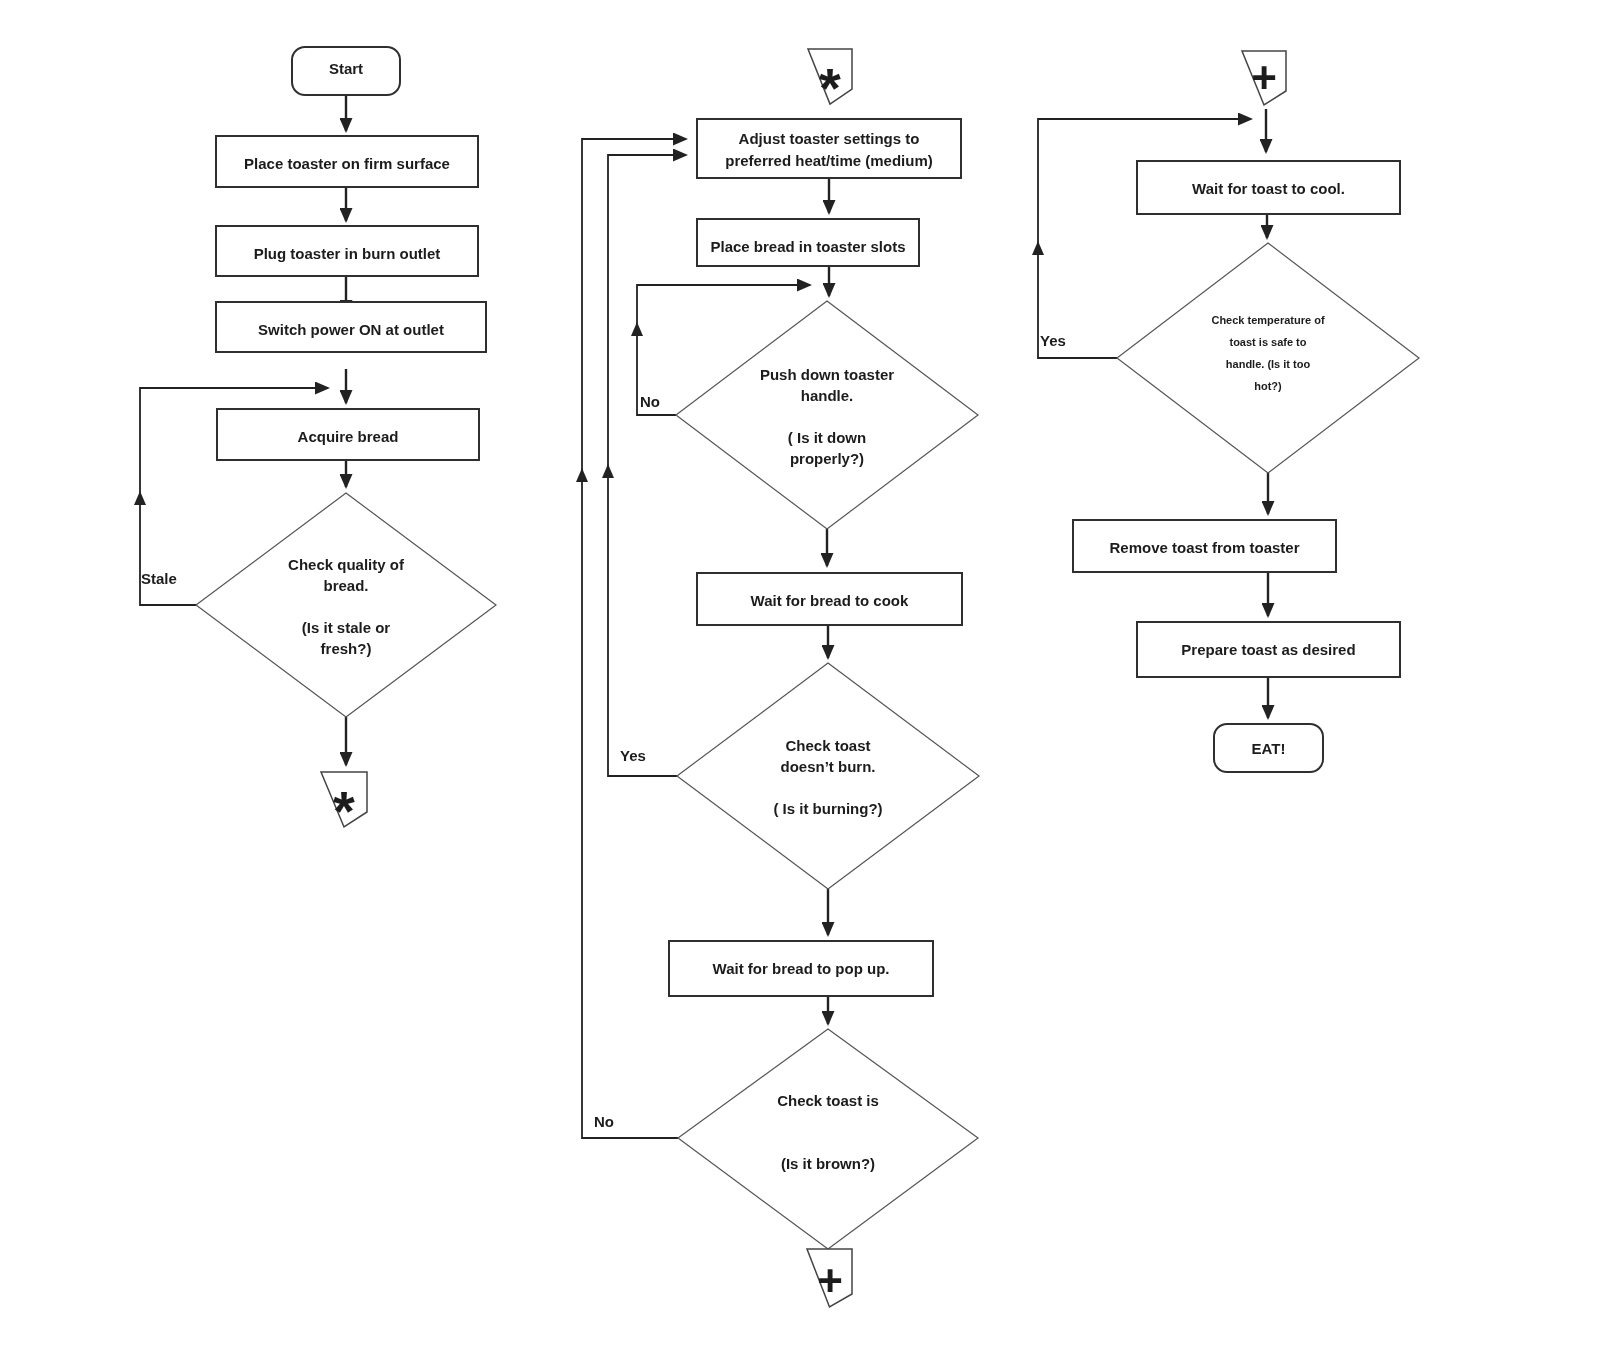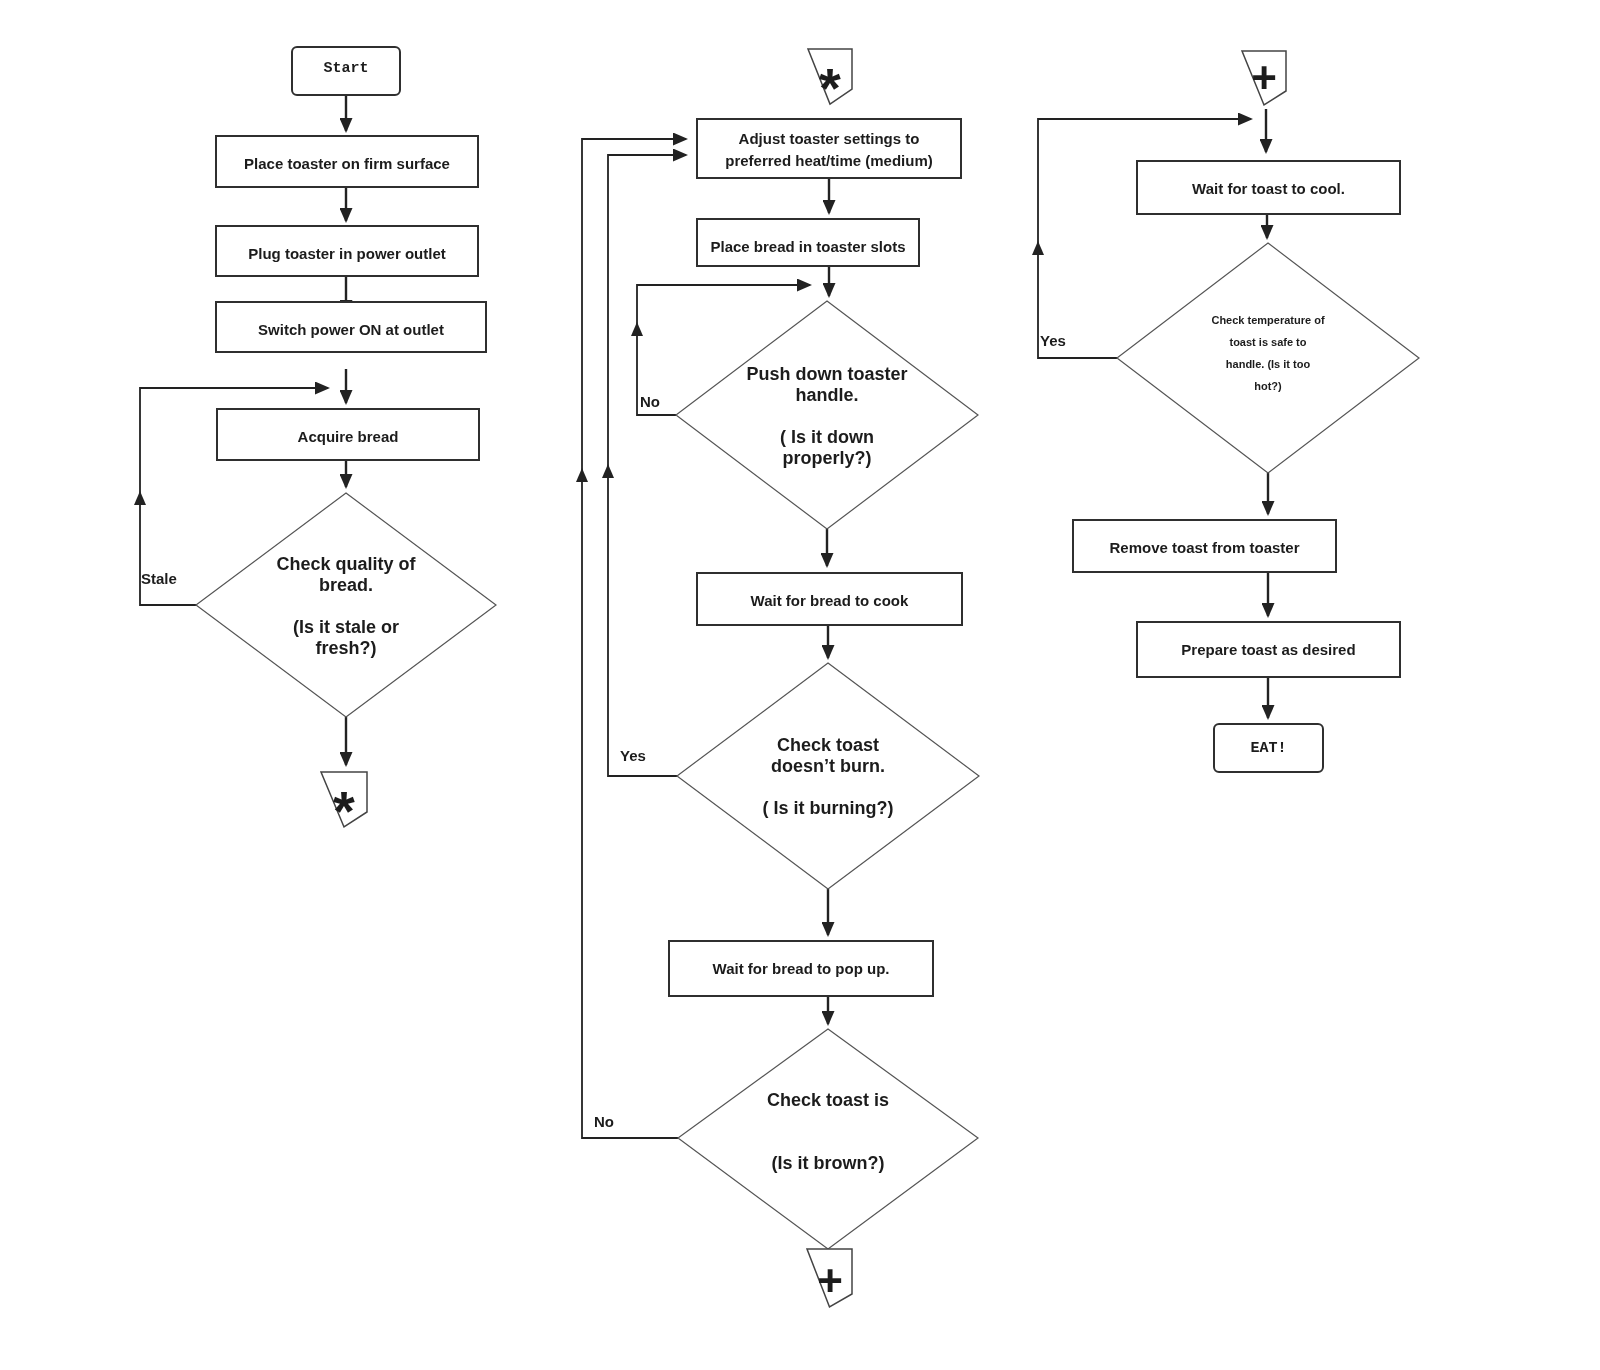--- a/index.html
+++ b/index.html
@@ -14,25 +14,25 @@
   .shape-pent{fill:#ffffff;stroke:#444444;stroke-width:1.5;}
   .mid-arrow{fill:#222222;}
   .node{
     position:absolute;z-index:2;background:#ffffff;border:2px solid #2f2f2f;
     display:flex;justify-content:center;align-items:flex-start;
     text-align:center;font-size:15px;line-height:21px;font-weight:600;
     white-space:pre-line;box-sizing:border-box;
   }
   .box{padding-top:16px;}
   .box.two-line{padding-top:8px;line-height:22px;}
-  .rounded{border-radius:6px;padding-top:10px;font-family:Liberation Mono, monospace;}
+  .rounded{border-radius:14px;padding-top:10px;}
   .rounded.center{align-items:center;padding-top:0;}
   .dlabel{
     position:absolute;z-index:3;transform:translate(-50%,-50%);
-    text-align:center;font-size:18px;line-height:21px;font-weight:600;
+    text-align:center;font-size:15px;line-height:21px;font-weight:600;
     white-space:pre-line;width:230px;
   }
   .dlabel.small{font-size:11px;line-height:22px;width:220px;}
   .elabel{position:absolute;z-index:3;font-size:15px;font-weight:700;}
   .glyph-star{font-family:"Liberation Sans",sans-serif;font-weight:bold;font-size:56px;fill:#1c1c1c;text-anchor:middle;}
   .glyph-plus{font-family:"Liberation Sans",sans-serif;font-weight:bold;font-size:44px;fill:#1c1c1c;text-anchor:middle;}
 </style>
 </head>
 <body>
 
@@ -93,21 +93,21 @@
       <path class="shape-pent" d="M1242,51 H1286 V91 L1264,105 Z"></path>
       <text class="glyph-star" x="344" y="830">*</text>
       <text class="glyph-star" x="830" y="107">*</text>
       <text class="glyph-plus" x="830" y="1296">+</text>
       <text class="glyph-plus" x="1264" y="93">+</text>
     </g>
   </svg>
 
   <div class="node rounded" style="left:291px;top:46px;width:110px;height:50px">Start</div>
   <div class="node box" style="left:215px;top:135px;width:264px;height:53px">Place toaster on firm surface</div>
-  <div class="node box" style="left:215px;top:225px;width:264px;height:52px">Plug toaster in power outlet</div>
+  <div class="node box" style="left:215px;top:225px;width:264px;height:52px">Plug toaster in burn outlet</div>
   <div class="node box" style="left:215px;top:301px;width:272px;height:52px">Switch power ON at outlet</div>
   <div class="node box" style="left:216px;top:408px;width:264px;height:53px">Acquire bread</div>
   <div class="dlabel" style="left:346px;top:606px">Check quality of
 bread.
 
 (Is it stale or
 fresh?)</div>
 
   <div class="node box two-line" style="left:696px;top:118px;width:266px;height:61px">Adjust toaster settings to
 preferred heat/time (medium)</div>

